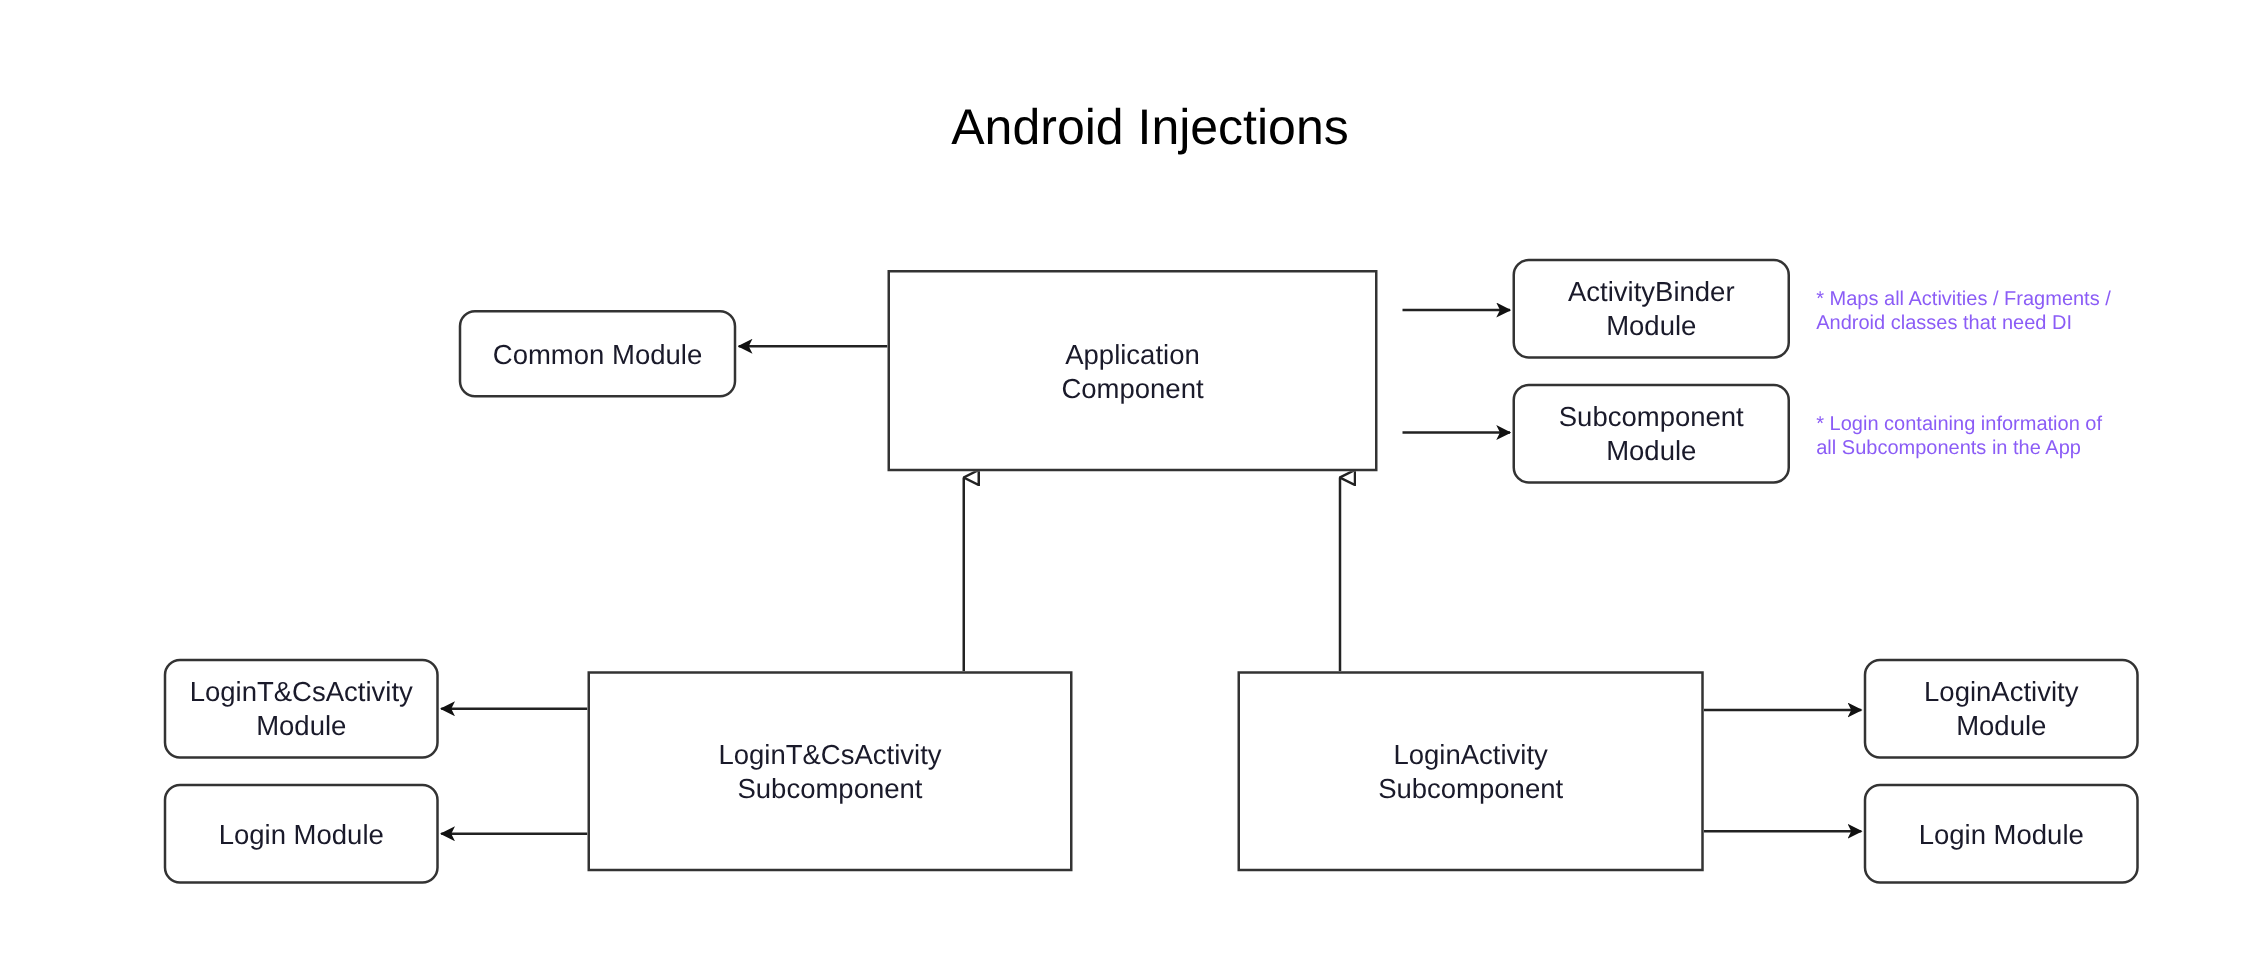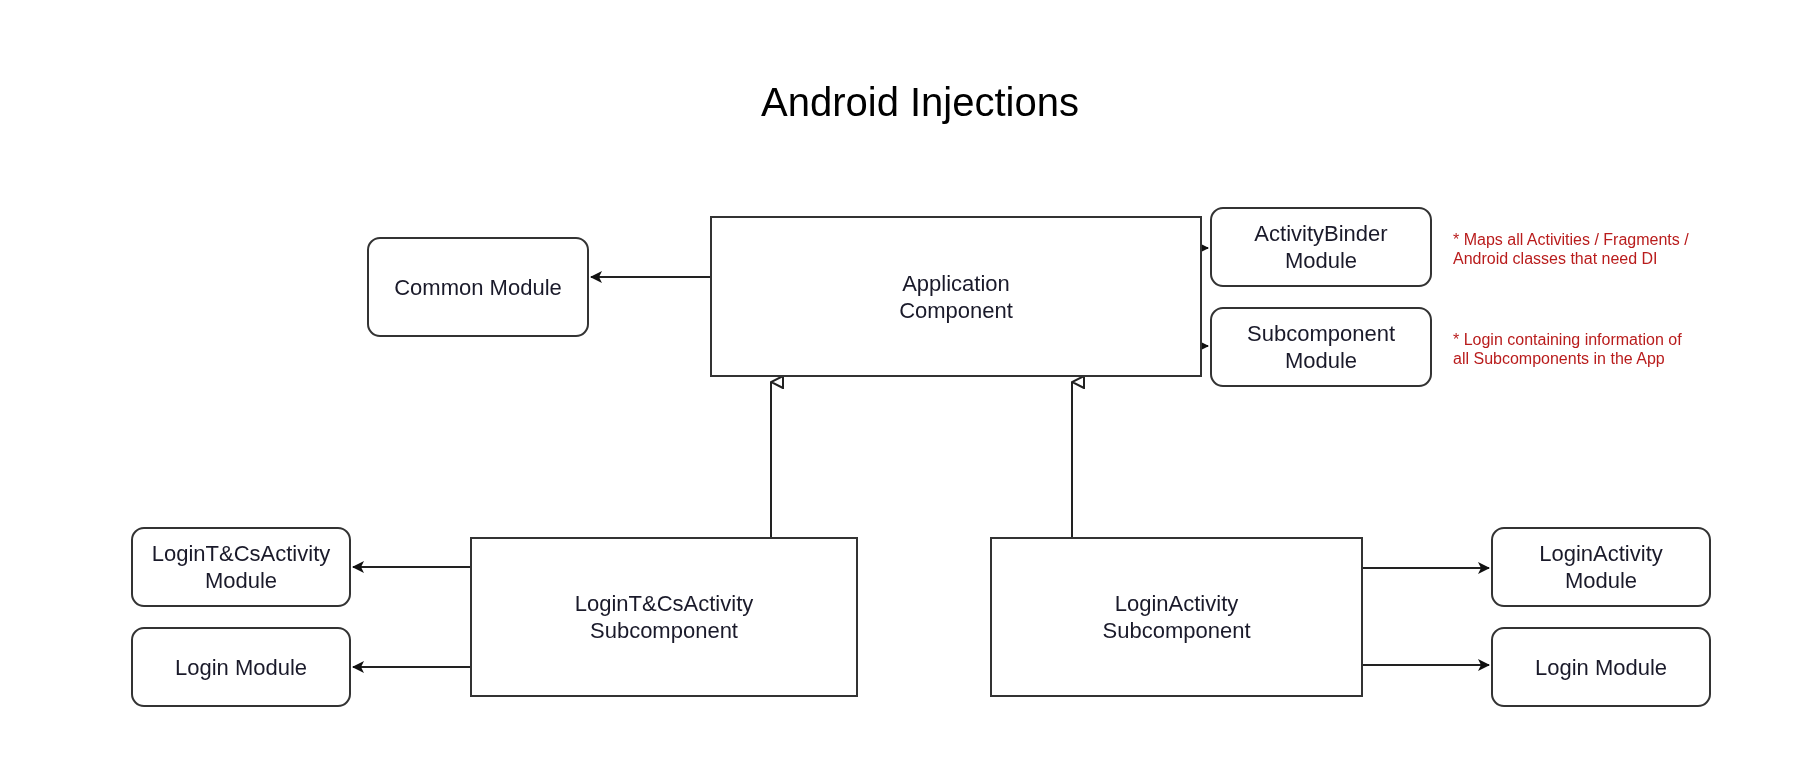--- a/index.html
+++ b/index.html
@@ -1,21 +1,21 @@
 <!DOCTYPE html>
 <html><head>
 <meta charset="utf-8">
 <style>
   html, body { margin:0; padding:0; background:#ffffff; }
   body { width:1808px; height:782px; position:relative; overflow:hidden; font-family:"Liberation Sans", sans-serif; color:#111; }
   .title { position:absolute; left:0; width:1840px; top:80px; text-align:center; font-size:40px; color:#000; }
   .box { position:absolute; box-sizing:border-box; border:2px solid #333; background:#fff; display:flex; align-items:center; justify-content:center; text-align:center; font-size:22px; line-height:27px; color:#1a1a2a; }
   .component { border-radius:0; }
   .module { border-radius:13px;text-align:center; }
-  .note { position:absolute; font-size:16px; line-height:19px; color:#b91c1c; }
+  .note { position:absolute; font-size:16px; line-height:19px; color:#8b5cf6; }
   svg.wires { position:absolute; left:0; top:0; }
   .line { white-space:pre-line; }
 </style>
 </head>
 <body>
 
 <div class="title">Android Injections</div>
 
 <svg class="wires" width="1808" height="782">
   <defs>
@@ -32,26 +32,26 @@
     <line x1="1122" y1="346" x2="1208" y2="346" marker-end="url(#filled)"></line>
     <line x1="771" y1="537" x2="771" y2="382" marker-end="url(#hollow)"></line>
     <line x1="1072" y1="537" x2="1072" y2="382" marker-end="url(#hollow)"></line>
     <line x1="470" y1="567" x2="353" y2="567" marker-end="url(#filled)"></line>
     <line x1="470" y1="667" x2="353" y2="667" marker-end="url(#filled)"></line>
     <line x1="1363" y1="568" x2="1489" y2="568" marker-end="url(#filled)"></line>
     <line x1="1363" y1="665" x2="1489" y2="665" marker-end="url(#filled)"></line>
   </g>
 </svg>
 
-<div class="box component" style="left:710px;top:216px;width:492px;height:161px;">
+<div class="box component" style="left:710px;top:216px;width:392px;height:161px;">
   <span class="line">Application
 Component</span>
 </div>
 
-<div class="box module" style="left:367px;top:237px;width:222px;height:100px;">
+<div class="box module" style="left:367px;top:248px;width:222px;height:70px;">
   <span class="line">Common Module</span>
 </div>
 
 <div class="box module" style="left:1210px;top:207px;width:222px;height:80px;">
   <span class="line">ActivityBinder
 Module</span>
 </div>
 
 <div class="box module" style="left:1210px;top:307px;width:222px;height:80px;">
   <span class="line">Subcomponent

